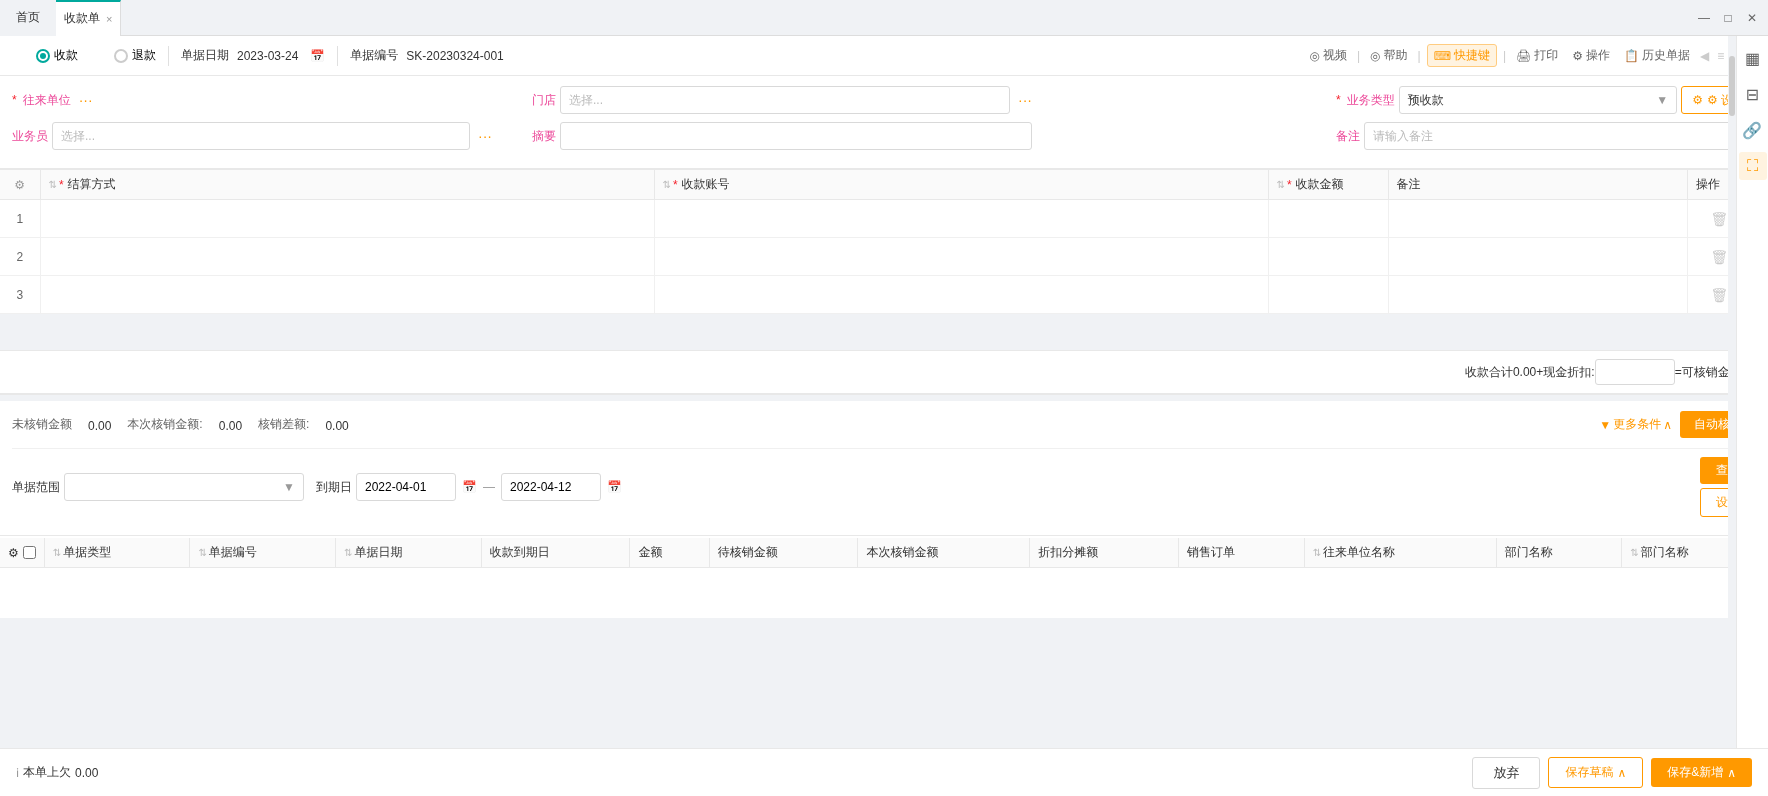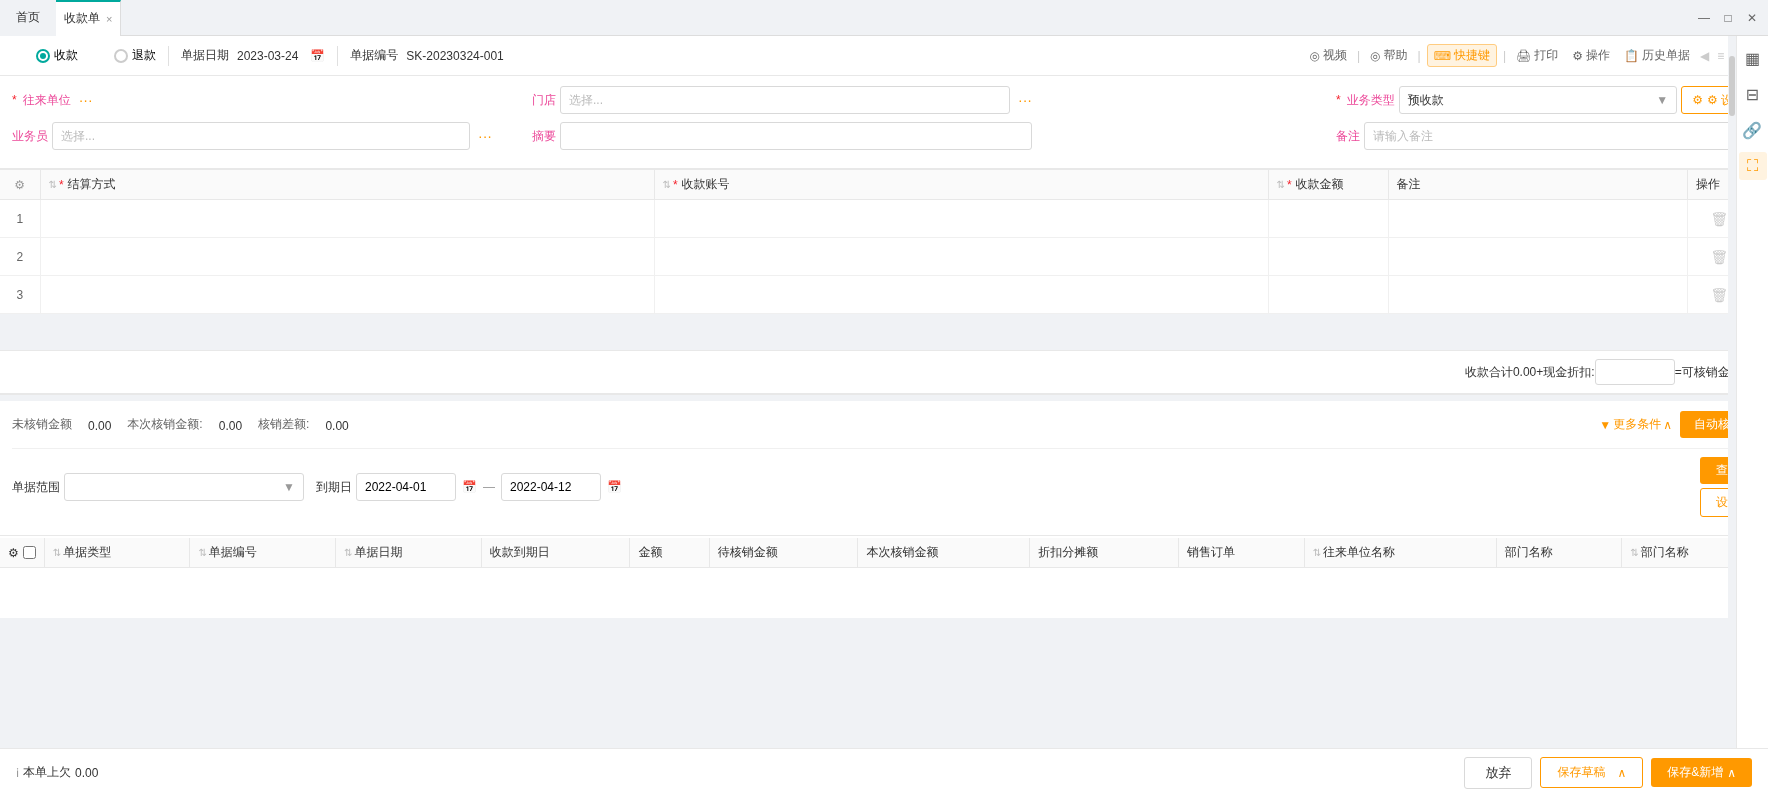--- a/index.html
+++ b/index.html
@@ -166,21 +166,21 @@
     .footer-info-icon { color: #999; cursor: pointer; }
     .footer-amount { color: #333; }
     .footer-actions { margin-left: auto; display: flex; align-items: center; gap: 8px; }
     .btn-discard {
       background: #fff; border: 1px solid #d9d9d9; border-radius: 3px;
       padding: 6px 20px; cursor: pointer; color: #333; font-size: 13px;
     }
     .btn-draft {
       background: #fff; border: 1px solid #f90; border-radius: 3px;
       padding: 6px 16px; cursor: pointer; color: #f90; font-size: 13px;
-      display: flex; align-items: center; gap: 12px;
+      display: flex; align-items: center; gap: 4px;
     }
     .btn-save {
       background: #f90; border: none; border-radius: 3px;
       padding: 6px 16px; cursor: pointer; color: #fff; font-size: 13px;
       display: flex; align-items: center; gap: 4px;
     }
 
     
     .right-sidebar {
       position: fixed; right: 0; top: 36px; bottom: 48px;

